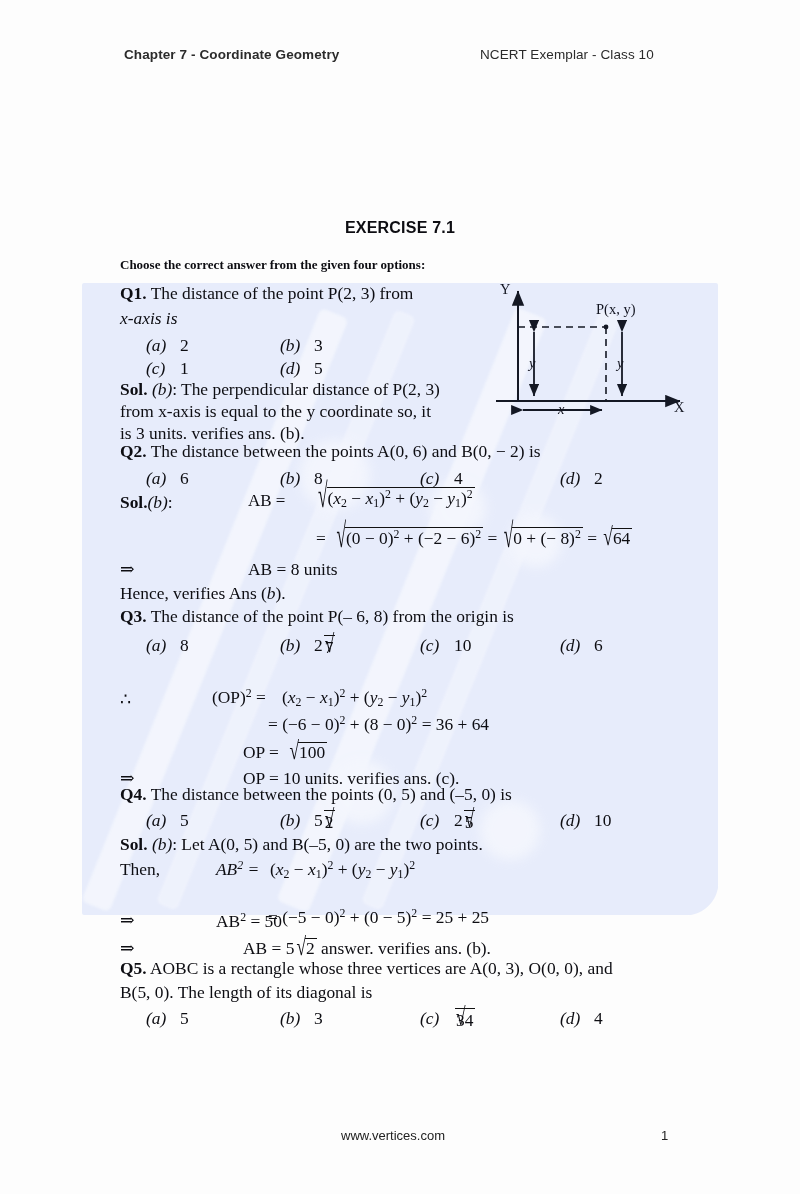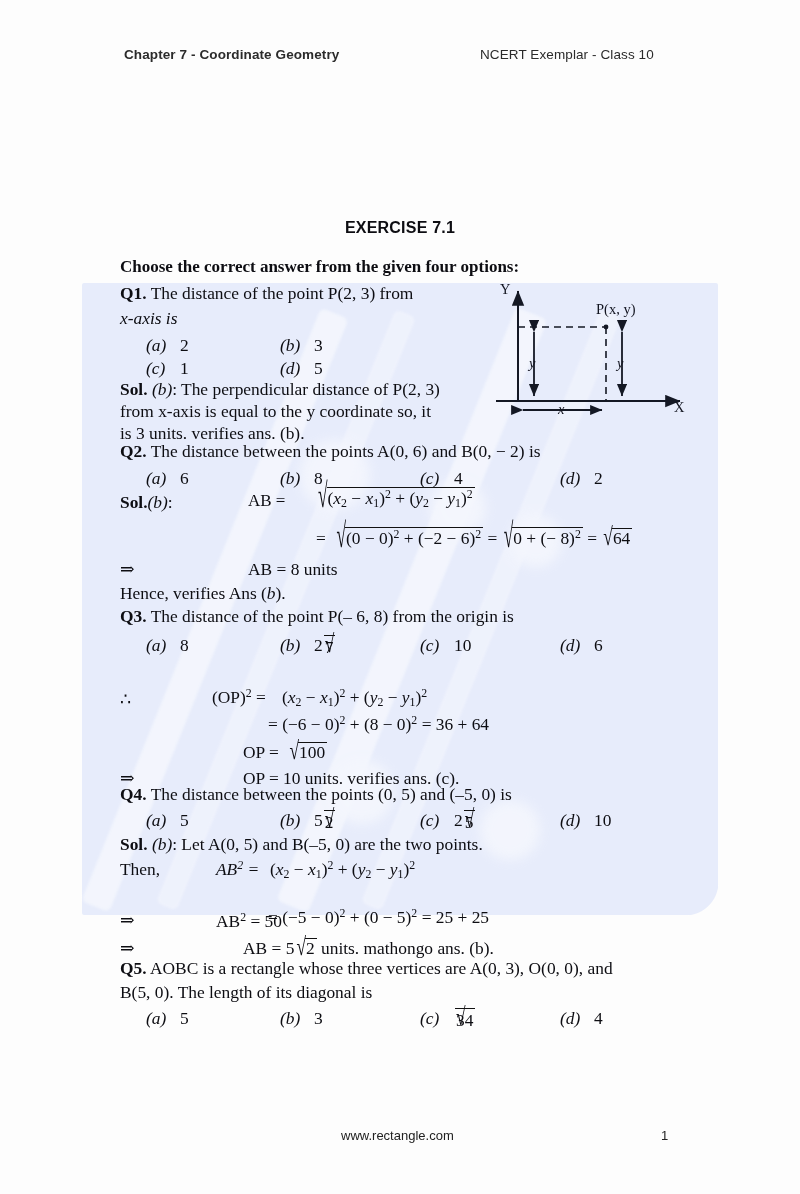--- a/index.html
+++ b/index.html
@@ -131,21 +131,21 @@
     white-space: nowrap;
   }
   .bold { font-weight: bold; }
   .it   { font-style: italic; }
 
   .lead {
     position: absolute;
     left: 120px;
     top: 257px;
     font-weight: bold;
-    font-size: 17px;
+    font-size: 13px;
     white-space: nowrap;
   }
 
   
   .opts { position: absolute; font-size: 17.4px; white-space: nowrap; }
   .opts span { position: absolute; }
 
   
   .sub  { font-size: .68em; vertical-align: -.30em; }
   .sup  { font-size: .68em; vertical-align: .48em; }
@@ -378,21 +378,21 @@
     <div class="line" style="left:270px; top:860px;">
       (<span class="it">x</span><span class="sub">2</span> − <span class="it">x</span><span class="sub">1</span>)<span class="sup">2</span> + (<span class="it">y</span><span class="sub">2</span> − <span class="it">y</span><span class="sub">1</span>)<span class="sup">2</span>
     </div>
     <div class="line" style="left:268px; top:885px;margin-top:23px;">
       = (−5 − 0)<span class="sup">2</span> + (0 − 5)<span class="sup">2</span> = 25 + 25
     </div>
     <div class="line" style="left:120px; top:912px;">⇒</div>
     <div class="line" style="left:216px; top:912px;">AB<span class="sup">2</span> = 50</div>
     <div class="line" style="left:120px; top:940px;">⇒</div>
     <div class="line" style="left:243px; top:938px;">
-      <span>AB =</span>&nbsp;5<span class="rad"><span class="sign">√</span><span class="body">2</span></span>&nbsp;<span>units. mathongo ans. (b).</span>
+      <span>AB =</span>&nbsp;5<span class="rad"><span class="sign">√</span><span class="body">2</span></span>&nbsp;<span>answer. verifies ans. (b).</span>
     </div>
 
     <div class="line" style="left:120px; top:960px;">
       <span class="bold">Q5.</span>
       <span>AOBC is a rectangle whose three vertices are A(0, 3), O(0, 0), and</span>
     </div>
     <div class="line" style="left:120px; top:984px;">B(5, 0). The length of its diagonal is</div>
 
     <div class="opts" style="left:146px; top:1008px; width:560px;">
       <span style="left:0px;" class="it">(a)</span>
@@ -405,16 +405,16 @@
             <span class="sign">√</span>
             <span class="body">34</span>
           </span>
         </span>
       <span style="left:414px;" class="it">(d)</span>
       <span style="left:448px;">4</span>
     </div>
 
   </div>
 
-  <div class="footer-url">www.rectangle.com</div>
+  <div class="footer-url">www.vertices.com</div>
   <div class="footer-page">1</div>
 
 </div>
 
 </body></html>

